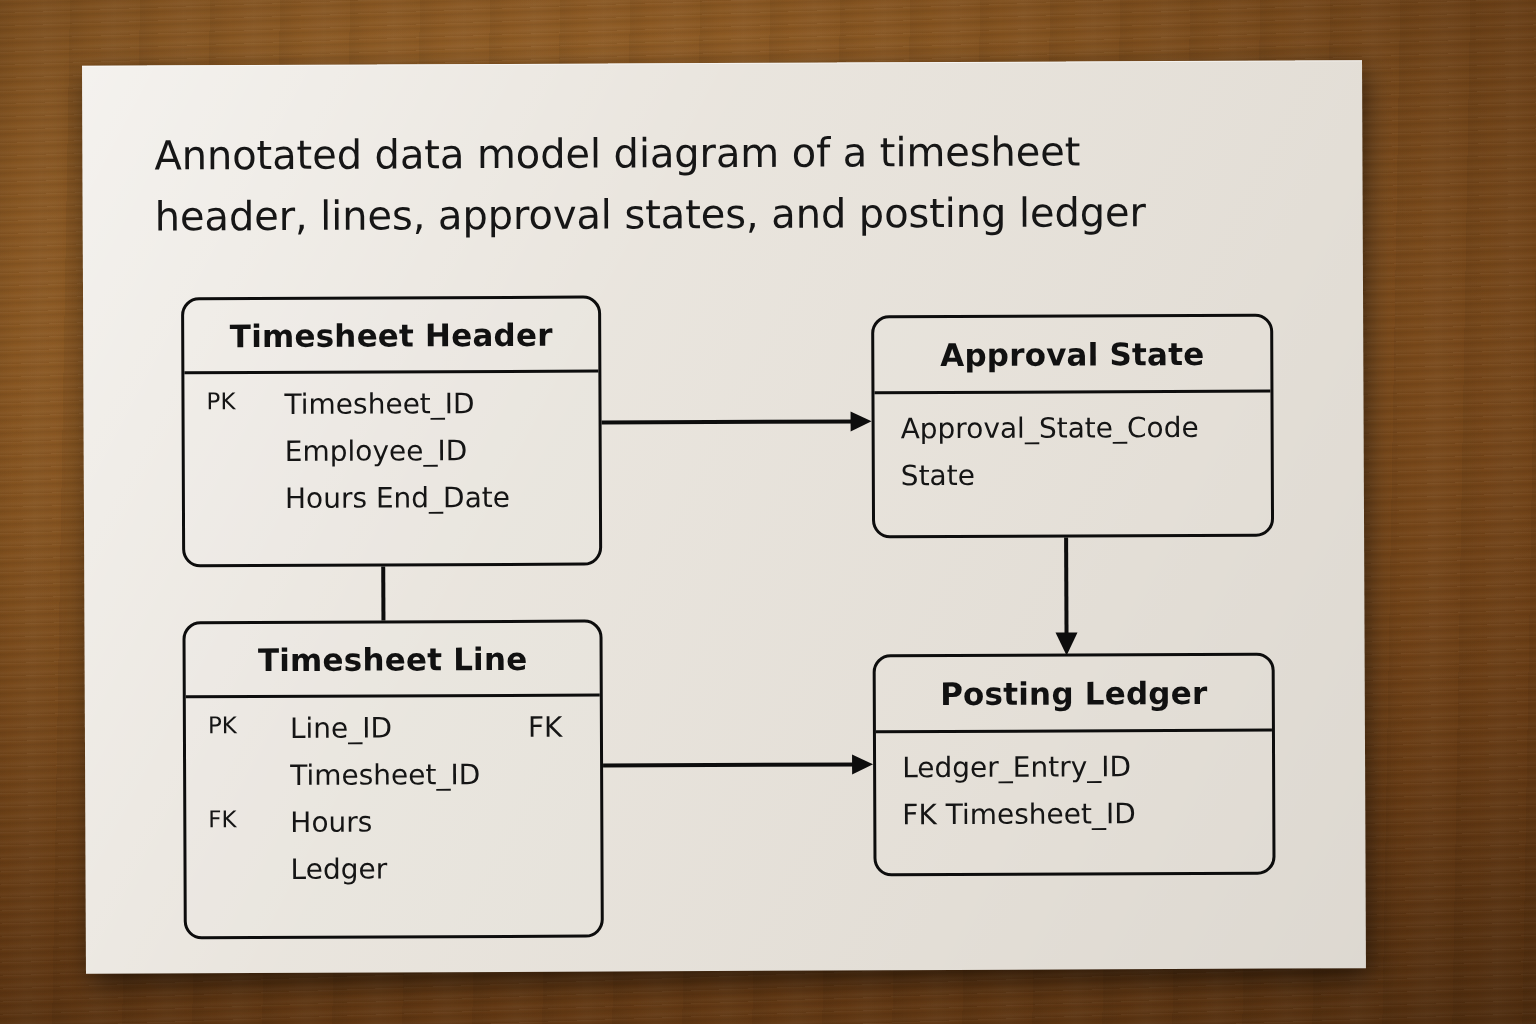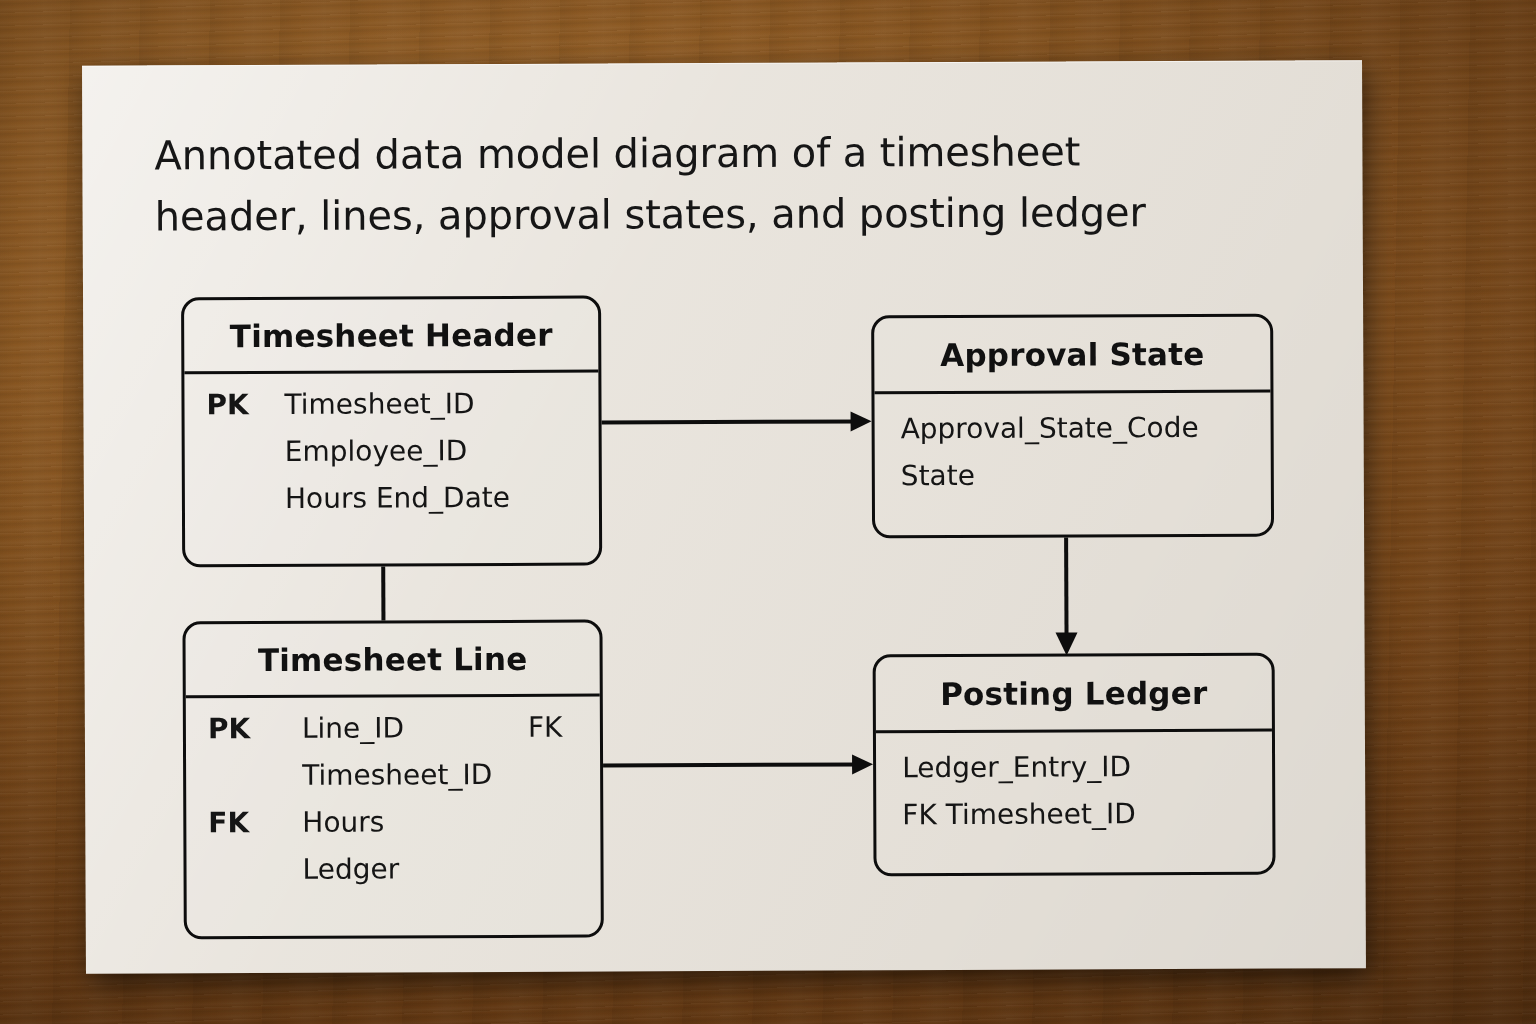--- a/index.html
+++ b/index.html
@@ -117,23 +117,22 @@
     position: relative;
     height: 47px;
     font-size: 28px;
     color: #151515;
     white-space: nowrap;
   }
   .attr-key {
     position: absolute;
     left: 22px;
     top: 0;
-    font-size: 28px;
-    color: #151515;
-    font-weight: bold;
+    font-size: 23px;
+    color: #151515;
   }
   .attr-name {
     position: absolute;
     top: 0;
     font-size: 28px;
     color: #151515;
   }
   .attr-key2 {
     position: absolute;
     top: 0;
@@ -141,21 +140,21 @@
     color: #151515;
   }
 
   
   #ent-timesheet-header { left: 98px; top: 232px; width: 420px; height: 270px; }
   #ent-timesheet-header .ent-title { height: 74px; }
   #ent-timesheet-header .attr-name { left: 100px; }
 
   #ent-timesheet-line { left: 98px; top: 556px; width: 420px; height: 318px; }
   #ent-timesheet-line .ent-title { height: 74px; }
-  #ent-timesheet-line .attr-name { left: 116px; }
+  #ent-timesheet-line .attr-name { left: 104px; }
   #ent-timesheet-line .attr-key2 { left: 342px; }
 
   #ent-approval-state { left: 788px; top: 253px; width: 402px; height: 223px; }
   #ent-approval-state .ent-title { height: 76px; }
   #ent-approval-state .ent-body { padding-top: 18px; }
   #ent-approval-state .attr-name { left: 26px; }
 
   #ent-posting-ledger { left: 788px; top: 592px; width: 402px; height: 222px; }
   #ent-posting-ledger .ent-title { height: 76px; }
   #ent-posting-ledger .ent-body { padding-top: 18px; }

